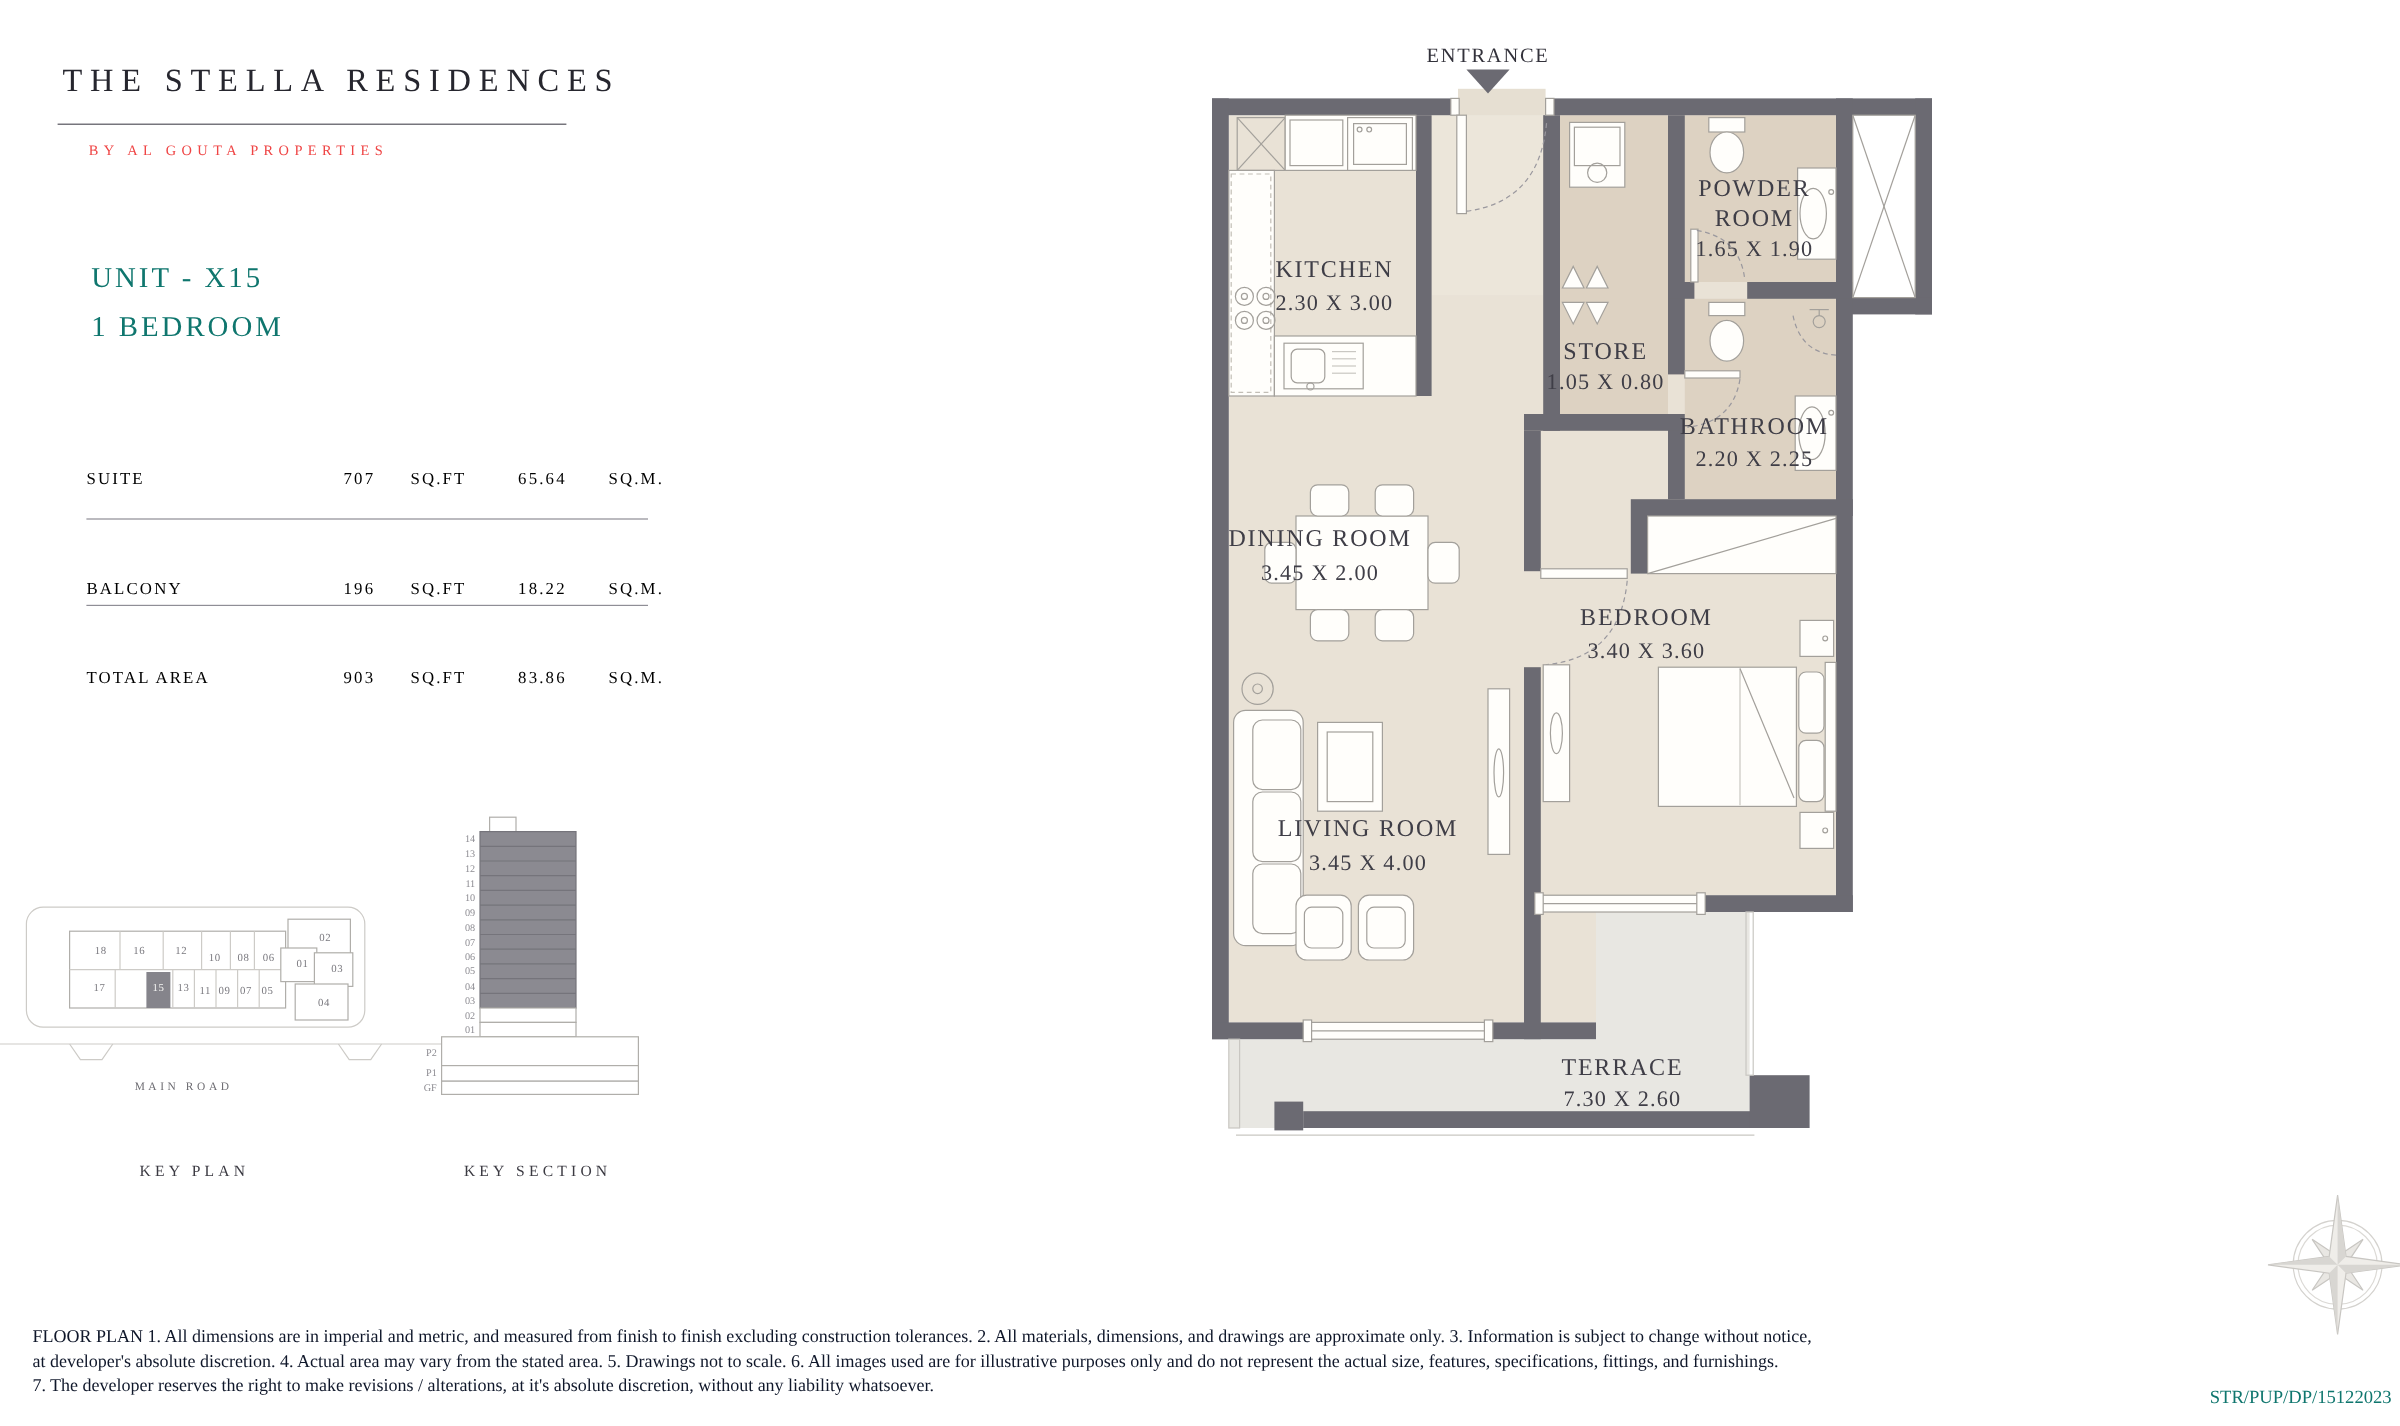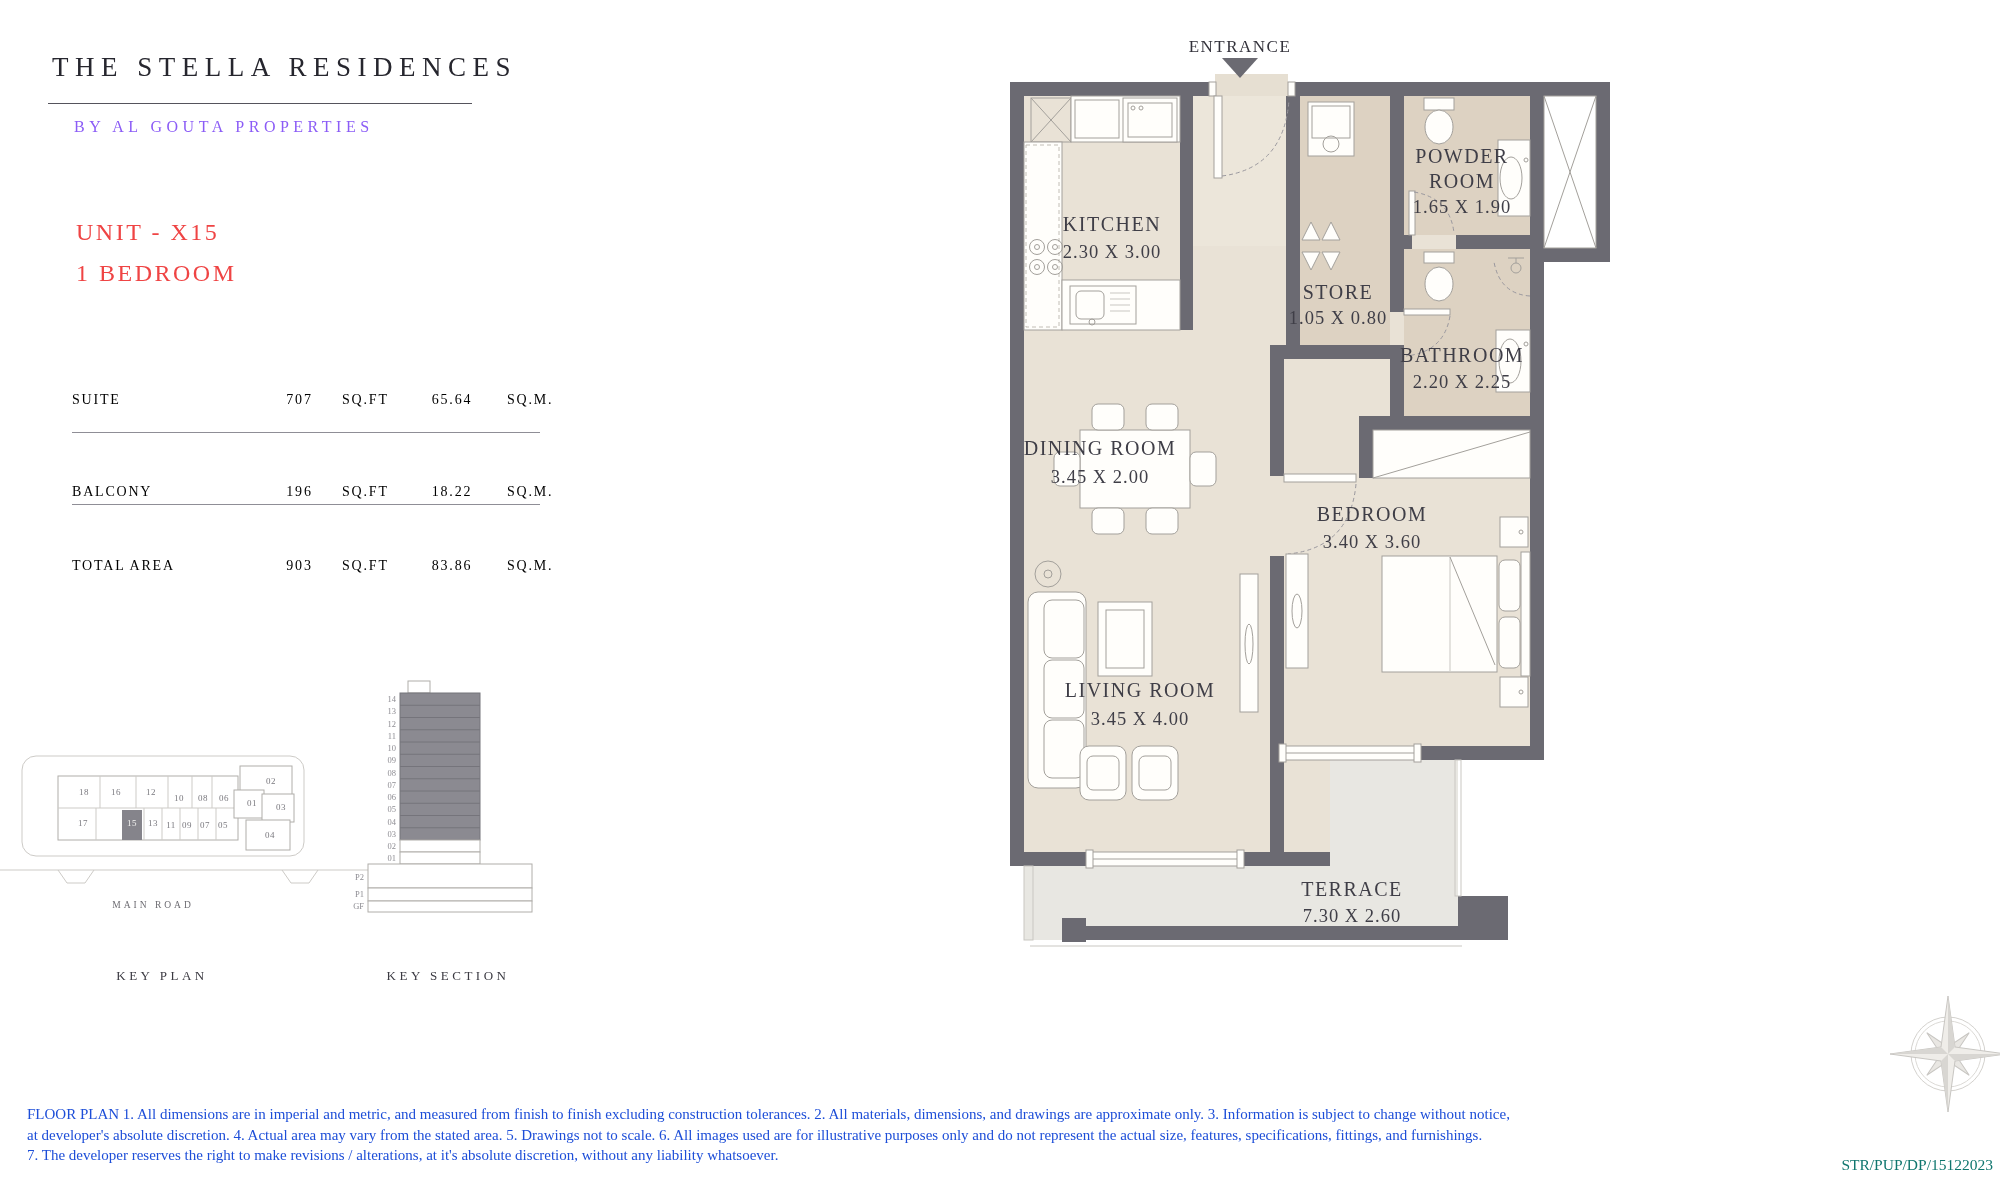--- a/index.html
+++ b/index.html
@@ -2,31 +2,31 @@
 <html><head>
 <meta charset="utf-8">
 <style>
   html,body{margin:0;padding:0;background:#ffffff;}
   #sheet{position:relative;width:2000px;height:1188px;background:#ffffff;overflow:hidden;
          font-family:"Liberation Serif","DejaVu Serif",serif;color:#2e2d35;}
   .abs{position:absolute;}
   
   #brand-title{left:52px;top:52px;font-size:27px;letter-spacing:6.5px;color:#26262e;white-space:nowrap;}
   #brand-rule{left:48px;top:103px;width:424px;height:1px;background:#55545c;}
-  #brand-subtitle{left:74px;top:118px;font-size:16px;letter-spacing:4.5px;color:#8b5cf6;white-space:nowrap;}
-  #unit-block{left:76px;top:212px;font-size:24px;letter-spacing:2.5px;color:#ef4444;line-height:41px;white-space:nowrap;}
+  #brand-subtitle{left:74px;top:118px;font-size:12px;letter-spacing:4.5px;color:#ef4444;white-space:nowrap;}
+  #unit-block{left:76px;top:212px;font-size:24px;letter-spacing:2.5px;color:#0f766e;line-height:41px;white-space:nowrap;}
   .area-row{left:72px;width:502px;display:flex;align-items:baseline;font-size:14px;letter-spacing:1.8px;color:#000000;white-space:nowrap;}
   .area-row .c-label{width:200px;}
   .area-row .c-iv{width:55px;text-align:center;}
   .area-row .c-iu{width:70px;padding-left:15px;}
   .area-row .c-mv{width:80px;text-align:center;}
   .area-row .c-mu{width:60px;padding-left:15px;}
   .area-rule{left:72px;width:468px;height:1px;background:#8f8e96;}
   
-  #footer-text{left:27px;top:1104px;font-size:15px;line-height:20.5px;color:#1d4ed8;white-space:nowrap;}
+  #footer-text{left:27px;top:1104px;font-size:15px;line-height:20.5px;color:#0f172a;white-space:nowrap;}
   #ref-number{right:7px;top:1156px;font-size:15.5px;color:#0f766e;}
   
   #drawing{position:absolute;left:0;top:0;}
   text{font-family:"Liberation Serif","DejaVu Serif",serif;}
   .room-name{font-size:20px;fill:#3f3e47;letter-spacing:1.5px;}
   .room-dims{font-size:18.5px;fill:#3f3e47;letter-spacing:1px;}
   .entrance-label{font-size:17px;fill:#33323b;letter-spacing:1.5px;}
   .kp-num{font-size:9px;fill:#7a797f;letter-spacing:.5px;}
   .kp-num-hl{font-size:9px;fill:#f5f5f3;letter-spacing:.5px;}
   .ks-num{font-size:8.5px;fill:#8e8d93;}

